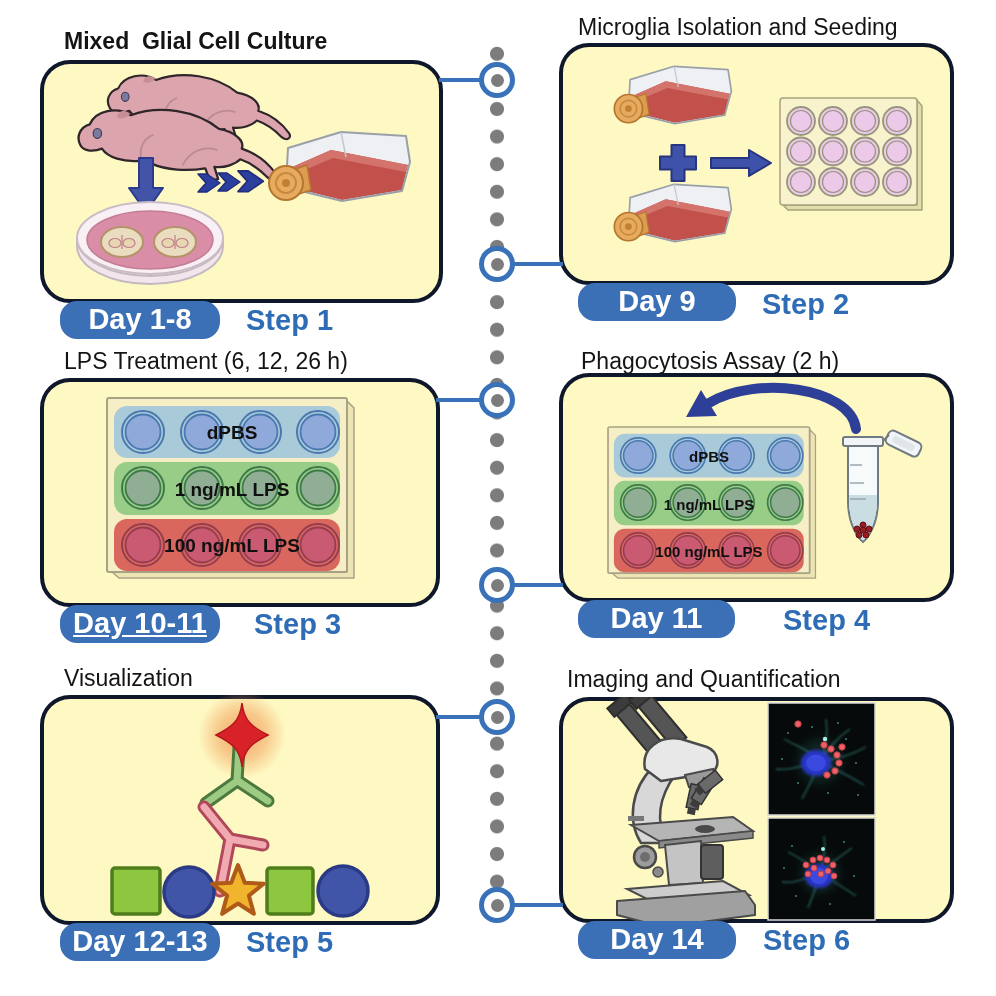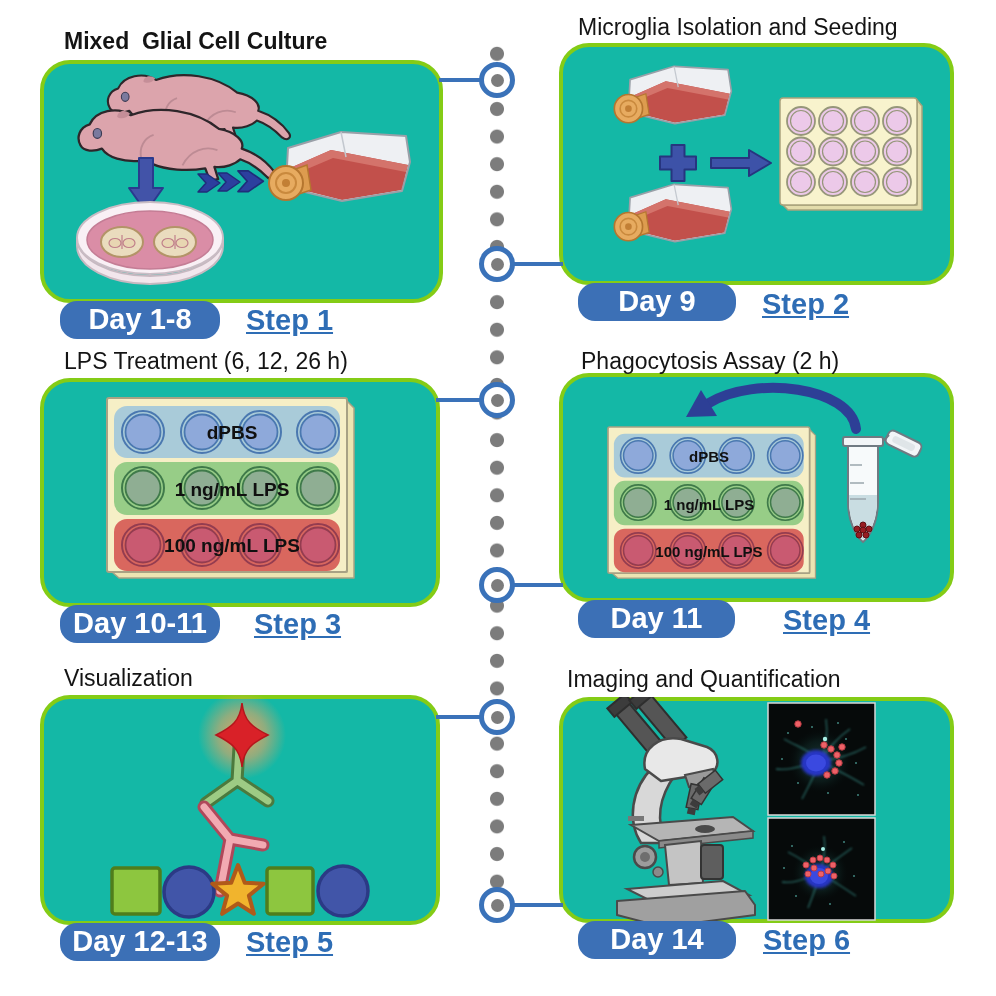--- a/index.html
+++ b/index.html
@@ -7,39 +7,39 @@
        font-family:"Liberation Sans",sans-serif;overflow:hidden;}
 
   .title{position:absolute;font-size:23px;color:#141414;white-space:pre;z-index:6;}
   .t1{left:64px;top:28px;font-weight:bold;}
   .t2{left:578px;top:14px;}
   .t3{left:64px;top:348px;}
   .t4{left:581px;top:348px;}
   .t5{left:64px;top:665px;}
   .t6{left:551px;top:666px;margin-left:16px;}
 
-  .panel{position:absolute;background:#14b8a6;border:4px solid #84cc16;border-radius:30px;z-index:2;}
+  .panel{position:absolute;background:#fef9c3;border:4px solid #0f172a;border-radius:30px;z-index:2;}
   .p1{left:40px;top:60px;width:395px;height:235px;}
   .p2{left:559px;top:43px;width:387px;height:234px;}
   .p3{left:40px;top:378px;width:392px;height:221px;}
   .p4{left:559px;top:373px;width:387px;height:221px;}
   .p5{left:40px;top:695px;width:392px;height:222px;}
   .p6{left:559px;top:697px;width:387px;height:218px;}
   .panel svg.art{position:absolute;left:-4px;top:-4px;display:block;}
 
   .day{position:absolute;height:38px;background:#3c70b6;border-radius:17px;color:#ffffff;
        font-weight:bold;font-size:29px;line-height:37px;text-align:center;z-index:7;}
   .b1{left:60px;top:301px;width:160px;}
   .b2{left:578px;top:283px;width:158px;}
-  .b3{left:60px;top:605px;width:160px;}
+  .b3{left:60px;top:605px;width:160px;text-decoration:underline;}
   .b4{left:578px;top:600px;width:157px;}
   .b5{left:60px;top:923px;width:160px;text-align:center;}
   .b6{left:578px;top:921px;width:158px;}
 
-  .step{position:absolute;height:38px;color:#2e6db5;font-weight:bold;font-size:29px;line-height:38px;z-index:7;text-decoration:underline;}
+  .step{position:absolute;height:38px;color:#2e6db5;font-weight:bold;font-size:29px;line-height:38px;z-index:7;}
   .s1{left:246px;top:301px;}
   .s2{left:762px;top:285px;}
   .s3{left:246px;top:605px;margin-left:8px;}
   .s4{left:763px;top:601px;margin-left:20px;}
   .s5{left:246px;top:923px;}
   .s6{left:763px;top:921px;}
 
   .dots{position:absolute;left:490px;top:40px;width:14px;height:864px;z-index:1;
         background-image:radial-gradient(circle at 7px 13.8px,#7c7c7c 6.5px,rgba(124,124,124,0) 7.5px);
         background-size:14px 27.6px;background-repeat:repeat-y;}

